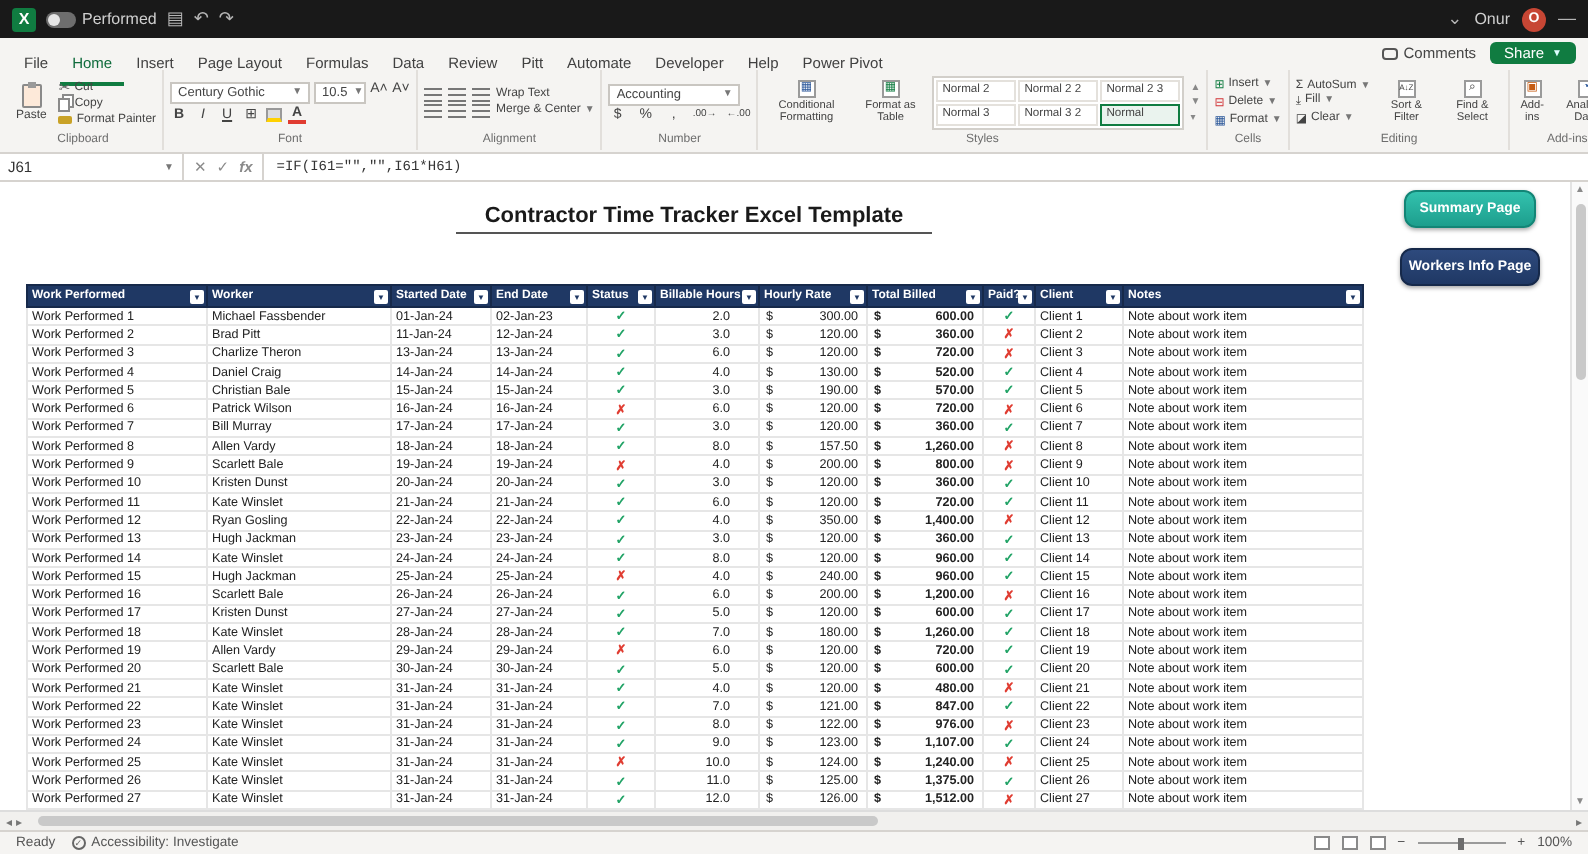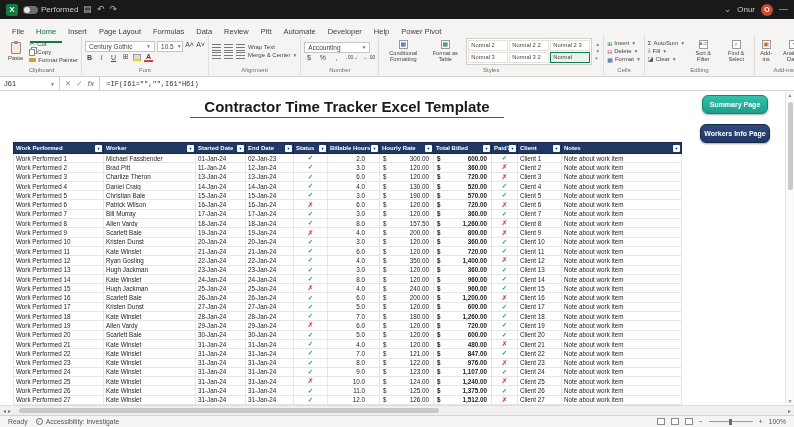--- a/index.html
+++ b/index.html
@@ -51,28 +51,28 @@
 .align-ic{width:9px;height:7px;background:repeating-linear-gradient(to bottom,#777 0 1px,transparent 1px 3px);cursor:pointer}
 .gallery{display:grid;grid-template-columns:repeat(3,40px);grid-auto-rows:11px;gap:1px;background:#fff;border:1px solid #d2cfca;padding:1px}
 .chip{font-size:5.8px;display:flex;align-items:center;padding:0 2px;border:1px solid #e4e1dc;background:#fff;white-space:nowrap;overflow:hidden;cursor:pointer}
 .chip.selected{border:1px solid #107c41;background:#eaf3ee}
 .icon-top-btn{display:flex;flex-direction:column;align-items:center;font-size:5.6px;text-align:center;line-height:1.1;gap:1px;padding:0 2px;cursor:pointer}
 .sq{width:9px;height:9px;border:1px solid #9a9a9a;background:#fff;display:flex;align-items:center;justify-content:center;font-size:6px}
 .green{color:#107c41}.red{color:#d13438}.blue{color:#2b579a}
 
 
 .formula-bar{height:14px;display:flex;align-items:stretch;background:#fff;border-bottom:1px solid #d6d3cf;font-size:7.5px;color:#333}
-.name-box{width:60px;border-right:1px solid #d6d3cf;display:flex;align-items:center;justify-content:space-between;padding:0 4px}
+.name-box{width:92px;border-right:1px solid #d6d3cf;display:flex;align-items:center;justify-content:space-between;padding:0 4px}
 .fx-zone{display:flex;align-items:center;gap:5px;padding:0 5px;border-right:1px solid #d6d3cf;color:#8a8a8a}
 .formula-text{display:flex;align-items:center;padding:0 6px;font-family:"Liberation Mono",monospace;font-size:7px}
 
 
 .sheet{position:relative;height:314px;background:#fff;overflow:hidden}
 .sheet-title-wrap{position:absolute;top:7px;left:13px;width:668px;text-align:center}
-.sheet-title{display:inline-block;font-size:15px;font-weight:bold;color:#1a1a1a;border-bottom:1.5px solid #555;padding:0 14px 2px 14px}
+.sheet-title{display:inline-block;font-size:11px;font-weight:bold;color:#1a1a1a;border-bottom:1.5px solid #555;padding:0 14px 2px 14px}
 .btn-summary{position:absolute;right:26px;top:4px;width:66px;height:19px;background:linear-gradient(#33c2ae,#1d9e8d);border:1px solid #138576;border-radius:6px;color:#fff;font-size:7px;font-weight:bold;display:flex;align-items:center;justify-content:center;box-shadow:0 1px 2px rgba(0,0,0,.35);cursor:pointer}
 .btn-workers{position:absolute;right:24px;top:33px;width:70px;height:19px;background:linear-gradient(#2e4a7d,#1f3864);border:1px solid #16294a;border-radius:6px;color:#fff;font-size:7px;font-weight:bold;display:flex;align-items:center;justify-content:center;box-shadow:0 1px 2px rgba(0,0,0,.35);cursor:pointer}
 .section-header{position:absolute;top:33px;left:13px;width:668px;font-size:9.5px;font-weight:bold;color:#000;border-bottom:1.5px solid #222;padding-bottom:3px;letter-spacing:.2px}
 .work-table{position:absolute;top:51px;left:13px;border-collapse:collapse;table-layout:fixed;width:668px}
 .work-table th{background:#1f3864;color:#fff;font-size:6px;font-weight:bold;text-align:left;height:11px;padding:0 2px;border:1px solid #16294a;position:relative;white-space:nowrap;overflow:hidden}
 .filter-btn{position:absolute;right:1px;top:2px;width:7px;height:7px;background:#fff;color:#1f3864;font-size:4px;display:flex;align-items:center;justify-content:center;border-radius:1px;cursor:pointer}
 .work-table td{font-size:6.3px;color:#222;height:9.3px;padding:0 2px;border:1px solid #e6e6e6;white-space:nowrap;overflow:hidden}
 .col-work{width:90px}.col-worker{width:92px}.col-start{width:50px}.col-end{width:48px}.col-status{width:34px}.col-hours{width:52px}.col-rate{width:54px}.col-total{width:58px}.col-paid{width:26px}.col-client{width:44px}.col-notes{width:120px}
 td.col-status,td.col-paid{text-align:center;font-size:6.5px;font-weight:bold}
 td.col-hours{text-align:right;padding-right:14px}
@@ -123,20 +123,30 @@
       <div class="rtab">Page Layout</div>
       <div class="rtab">Formulas</div>
       <div class="rtab">Data</div>
       <div class="rtab">Review</div>
       <div class="rtab">Pitt</div>
       <div class="rtab">Automate</div>
       <div class="rtab">Developer</div>
       <div class="rtab">Help</div>
       <div class="rtab">Power Pivot</div>
     </div>
+  <div class="tabs-right">
+    <div class="comments-btn">
+      <span class="bubble"></span>
+      <span>Comments</span>
+    </div>
+    <div class="share-btn">
+      <span>Share</span>
+      <span class="caret" style="color:#dff">▼</span>
+    </div>
+  </div>
 </div>
 
 <div class="ribbon">
 
   <div class="rgroup">
     <div class="rg-content">
       <div class="paste-big">
         <span class="clipboard-ic"></span>
         <span>Paste</span>
       </div>

